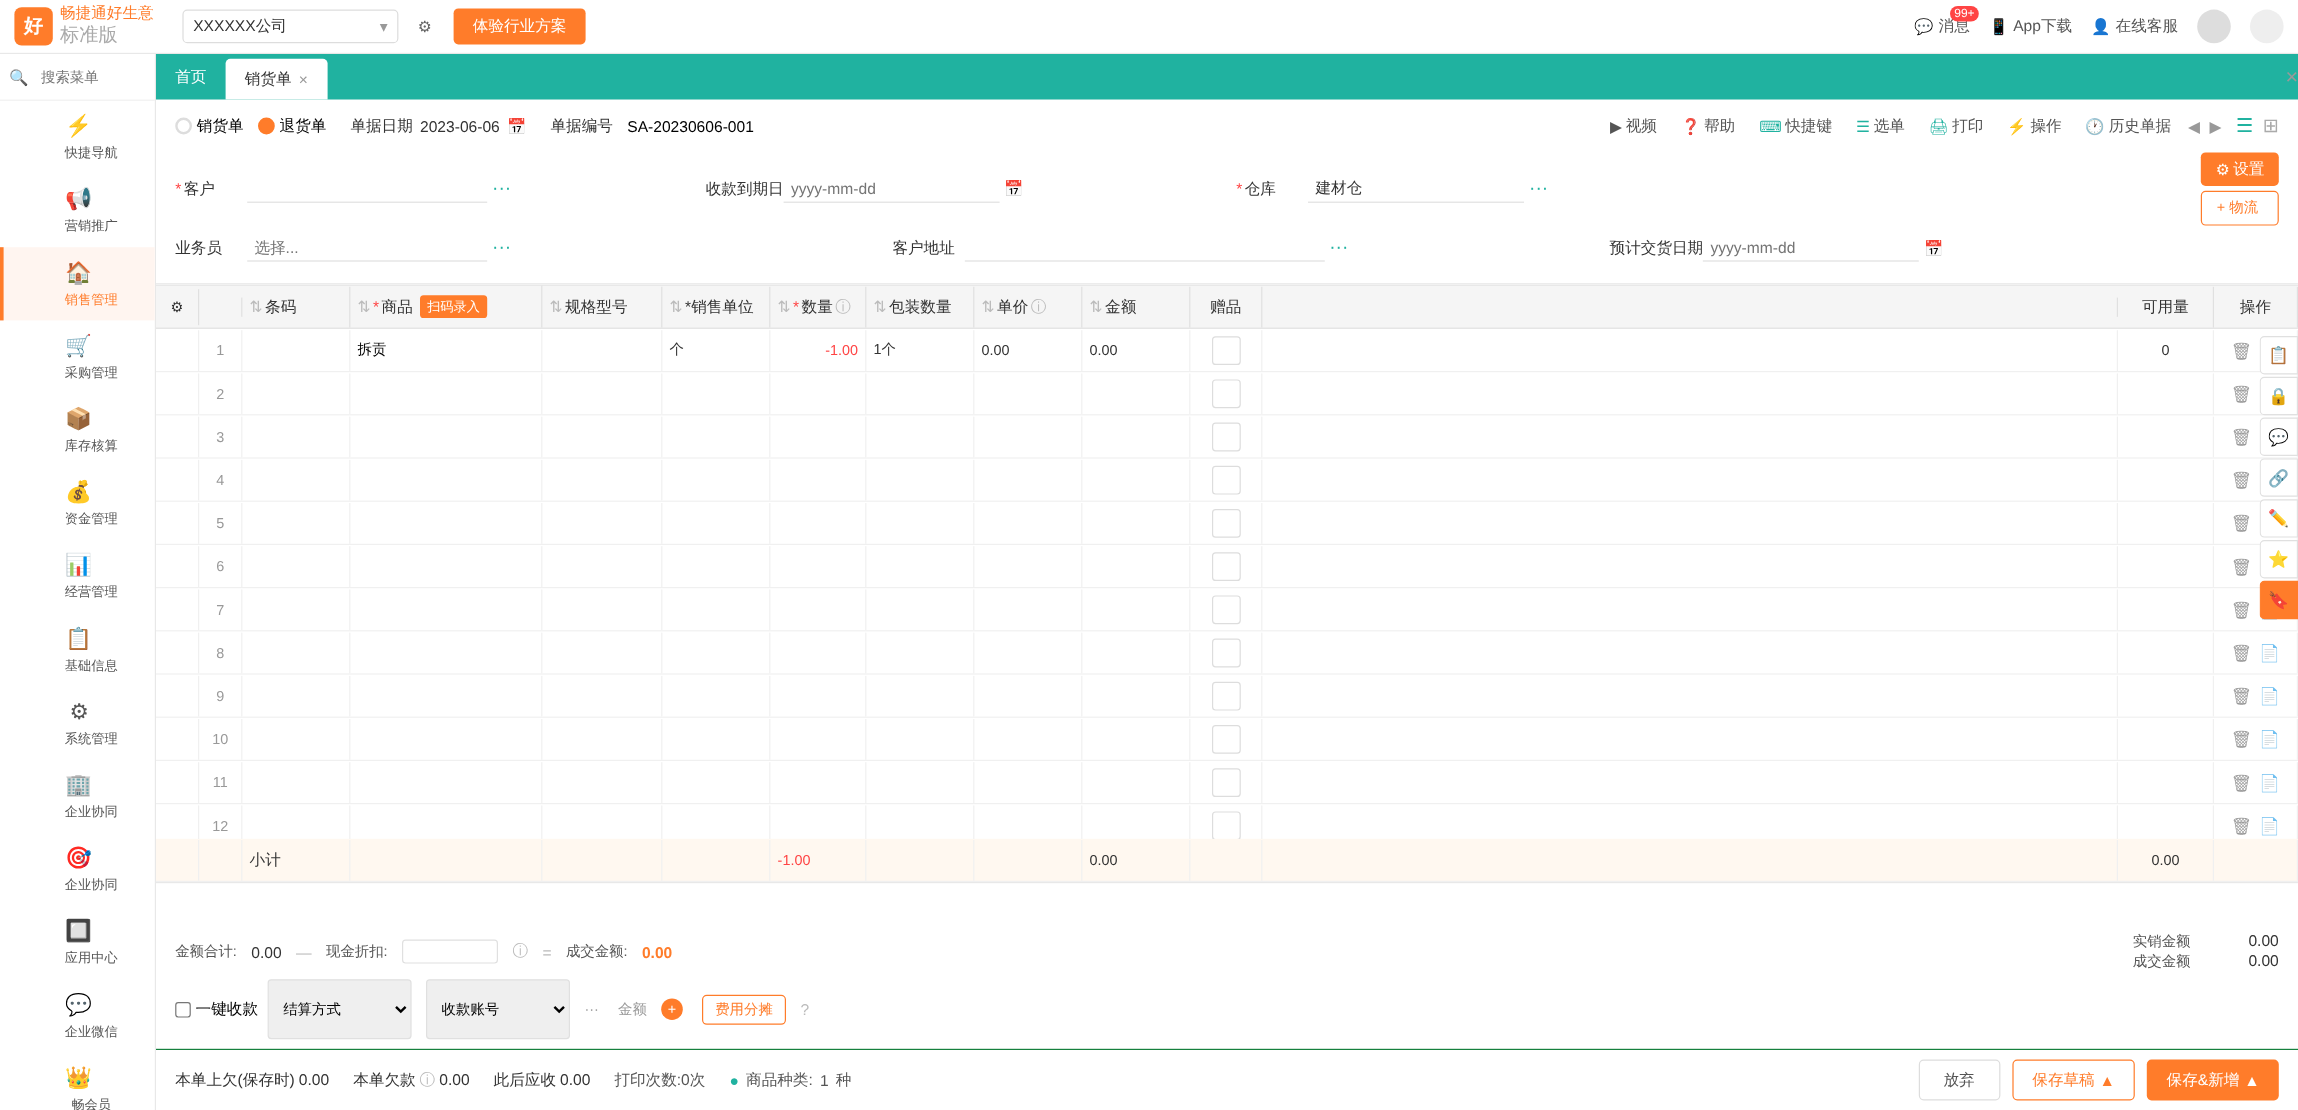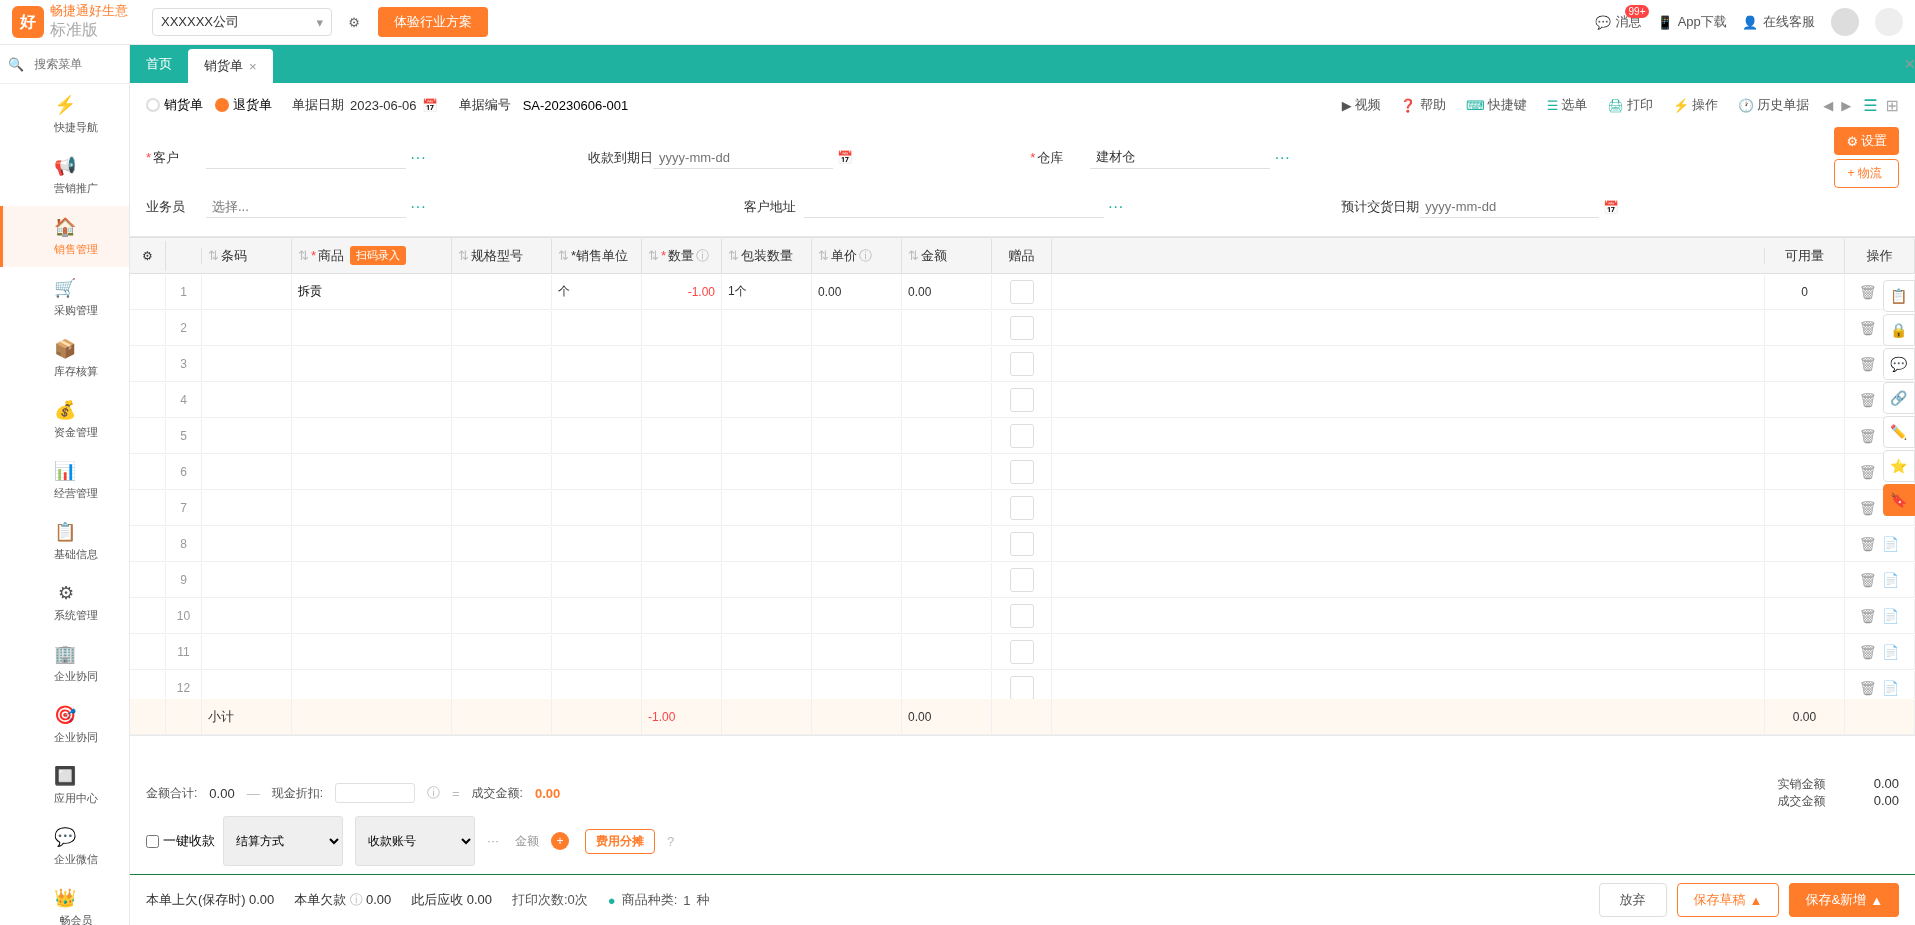--- a/index.html
+++ b/index.html
@@ -110,21 +110,21 @@
     .summary-value { color: #333; font-size: 13px; font-weight: 500; }
     .summary-dash { color: #bbb; }
     .discount-input { border: 1px solid #e0e0e0; border-radius: 3px; padding: 2px 6px; width: 80px; font-size: 12px; }
     .equals { color: #bbb; }
     .deal-amount { color: #ff7c2a; font-weight: 600; }
 
     .payment-row { display: flex; align-items: center; gap: 8px; }
     .checkbox-item { display: flex; align-items: center; gap: 4px; cursor: pointer; }
     .pay-input { border: 1px solid #e0e0e0; border-radius: 3px; padding: 16px 8px; font-size: 12px; min-width: 120px; }
     .add-btn { background: #ff7c2a; color: white; border: none; border-radius: 50%; width: 18px; height: 18px; display: flex; align-items: center; justify-content: center; cursor: pointer; font-size: 12px; }
-    .fee-btn { border: 1px solid #ff7c2a; color: #ff7c2a; background: white; border-radius: 4px; padding: 3px 10px; cursor: pointer; font-size: 12px; font-weight: bold; }
+    .fee-btn { border: 1px solid #ff7c2a; color: #ff7c2a; background: white; border-radius: 4px; padding: 3px 10px; cursor: pointer; font-size: 12px; }
     .help-icon { color: #bbb; cursor: pointer; }
 
     
     .footer { background: #fff; border-top: 1px solid #15803d; padding: 8px 16px; display: flex; align-items: center; flex-shrink: 0; }
     .footer-info { display: flex; align-items: center; gap: 20px; flex: 1; }
     .footer-item { font-size: 12px; color: #555; }
     .footer-item span { color: #333; font-weight: 500; }
     .footer-item .zero { color: #333; }
     .print-info { display: flex; align-items: center; gap: 6px; font-size: 12px; color: #555; }
     .goods-type { display: flex; align-items: center; gap: 6px; font-size: 12px; color: #555; }

